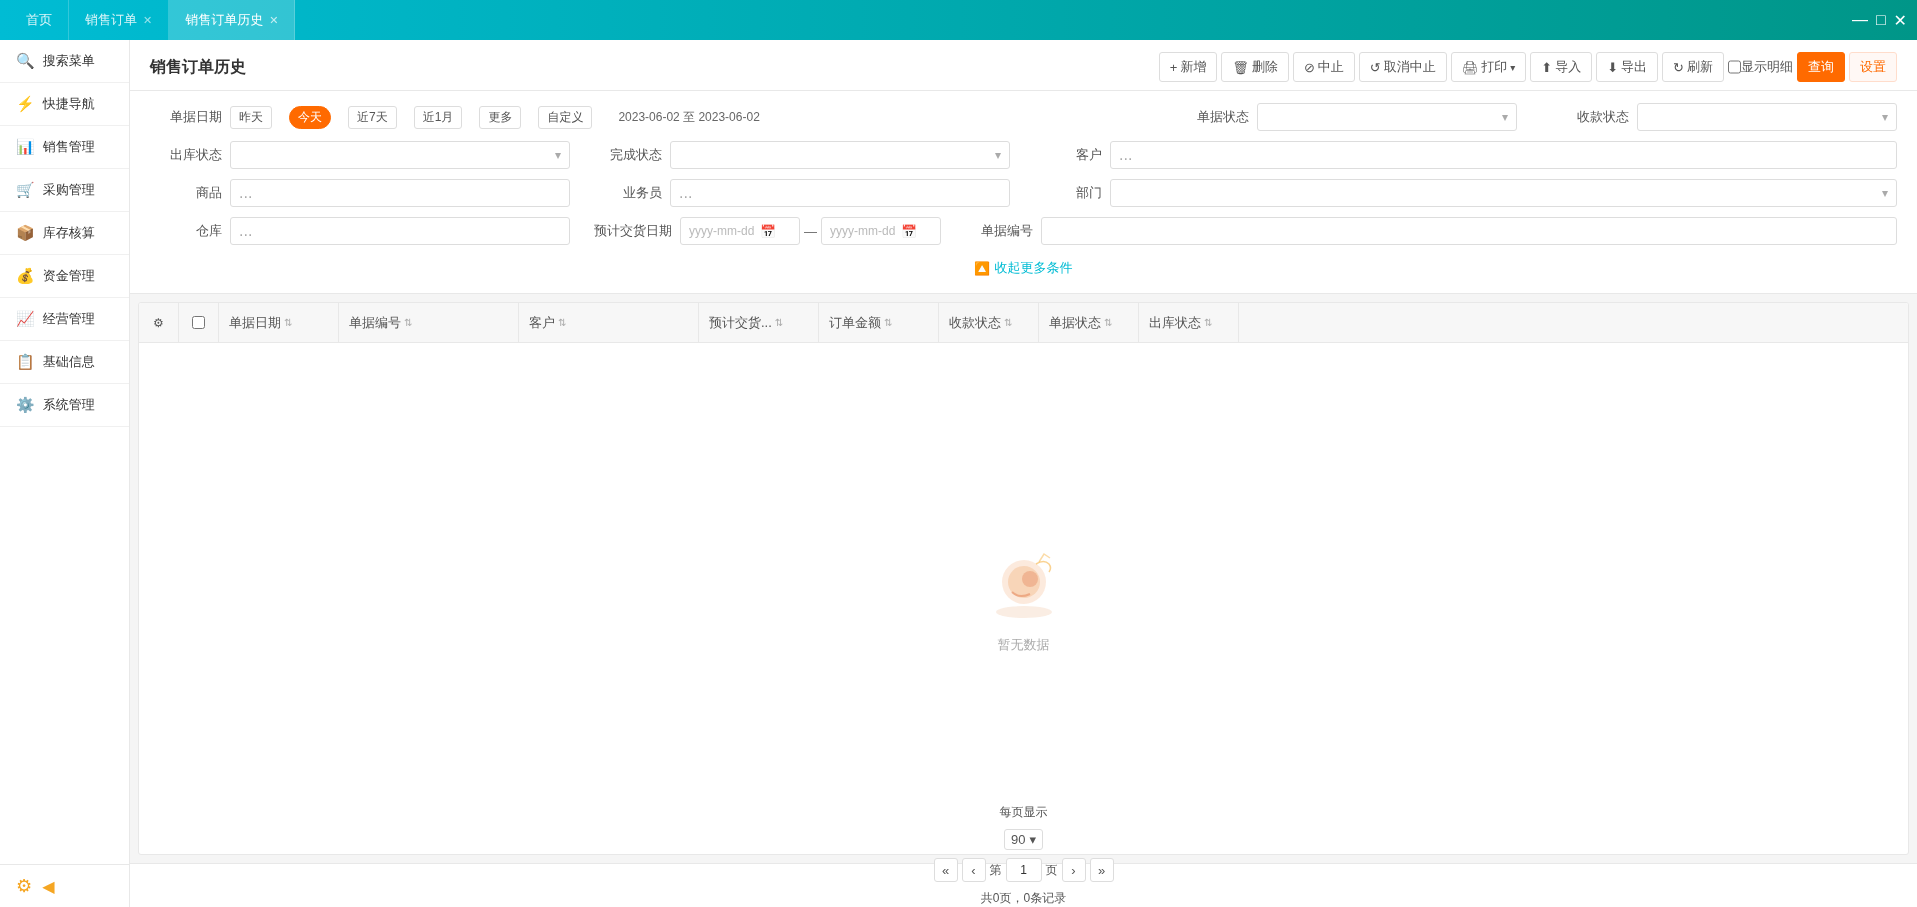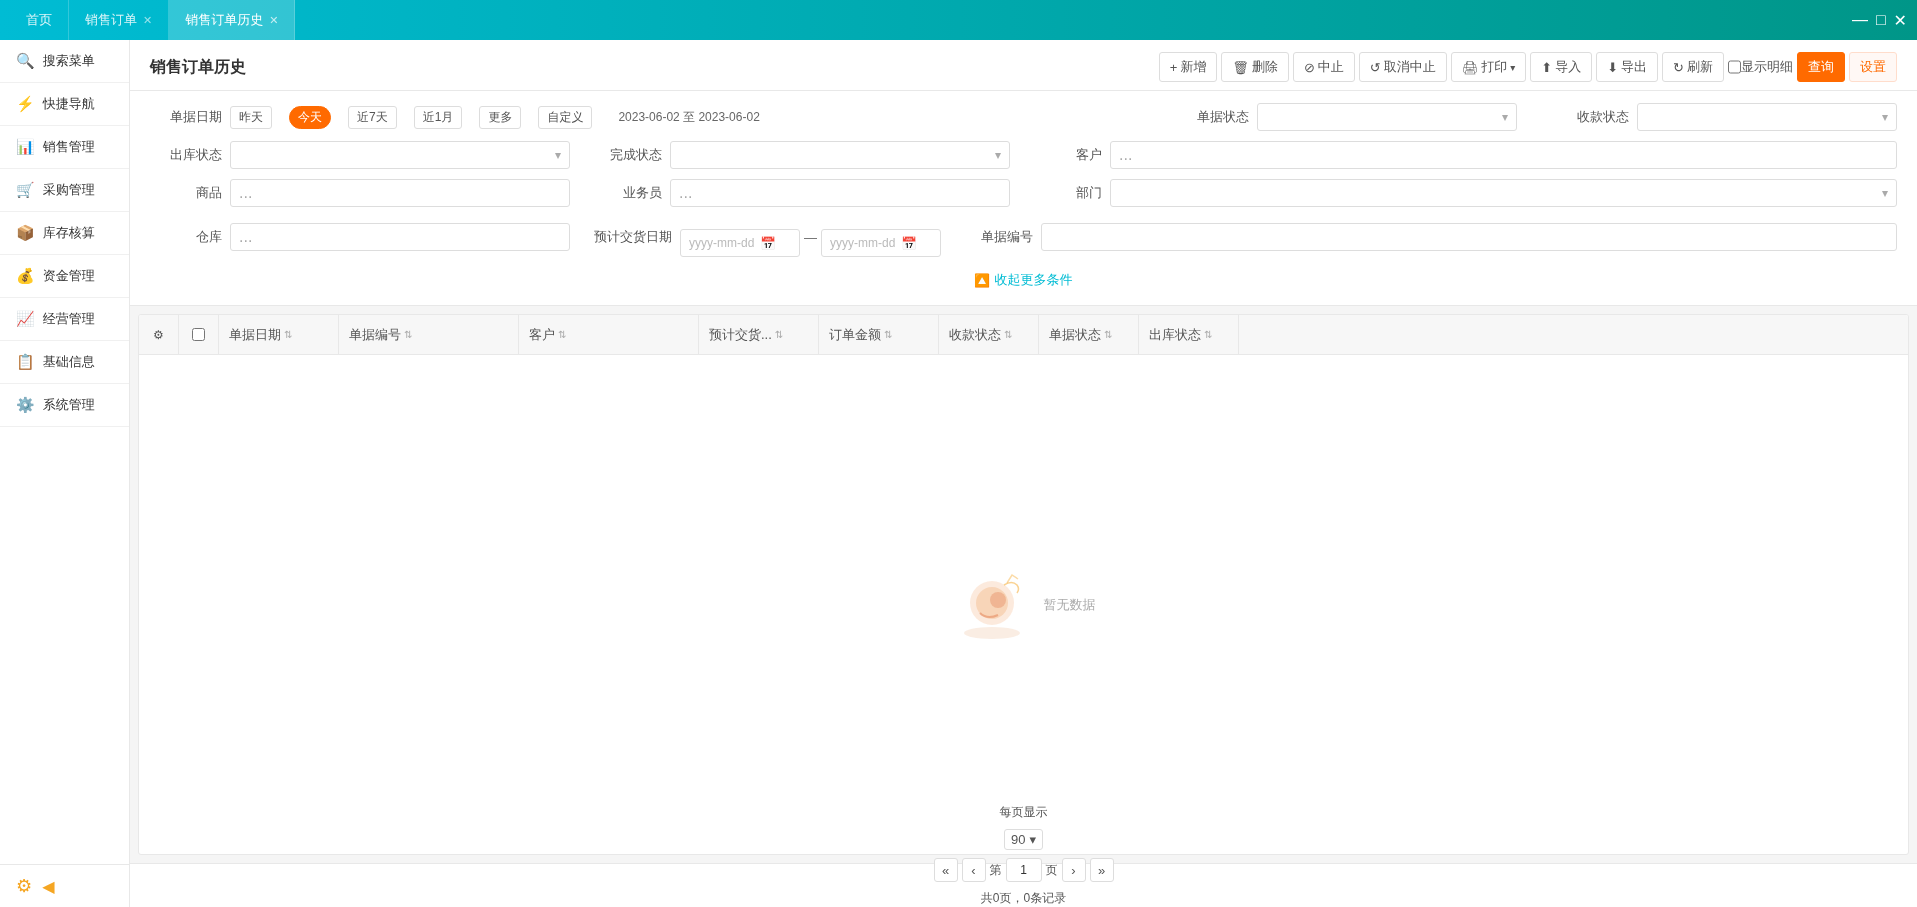--- a/index.html
+++ b/index.html
@@ -220,21 +220,20 @@
       border: 1px solid #ddd;
       border-radius: 3px;
       padding: 4px 8px;
       height: 28px;
       display: flex;
       align-items: center;
       gap: 6px;
       background: #fff;
       cursor: pointer;
       min-width: 120px;
-      margin-top: 12px;
     }
     .date-input .placeholder { color: #bbb; font-size: 12px; }
     .cal-icon { color: #aaa; font-size: 13px; }
     .date-dash { color: #666; margin: 0 4px; }
 
     
     .collapse-row {
       display: flex;
       align-items: center;
       justify-content: center;
@@ -292,20 +291,21 @@
 
     .table-body {
       flex: 1;
       display: flex;
       flex-direction: column;
       align-items: center;
       justify-content: center;
     }
     .empty-state {
       display: flex;
+      flex-direction: column;
       align-items: center;
       gap: 12px;
     }
     .empty-icon {
       width: 80px;
       height: 80px;
     }
     .empty-text { color: #aaa; font-size: 13px; }
 
     

